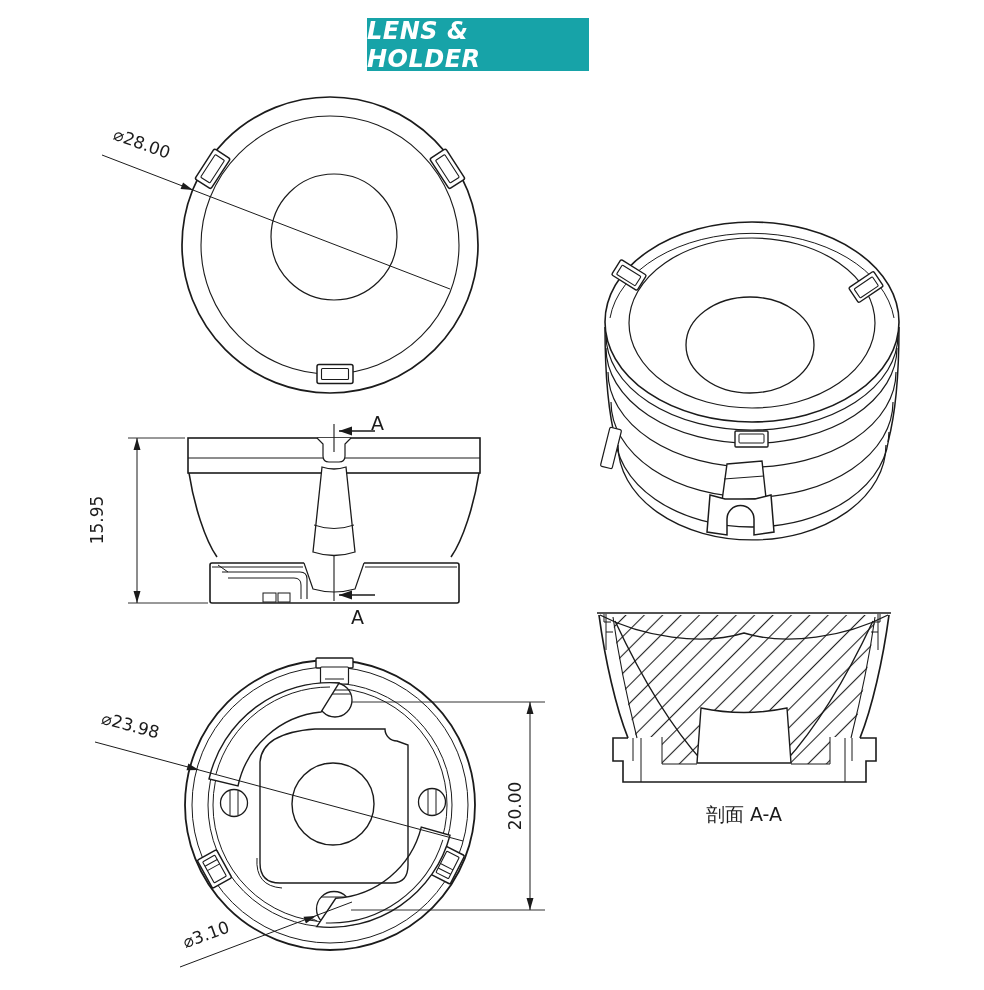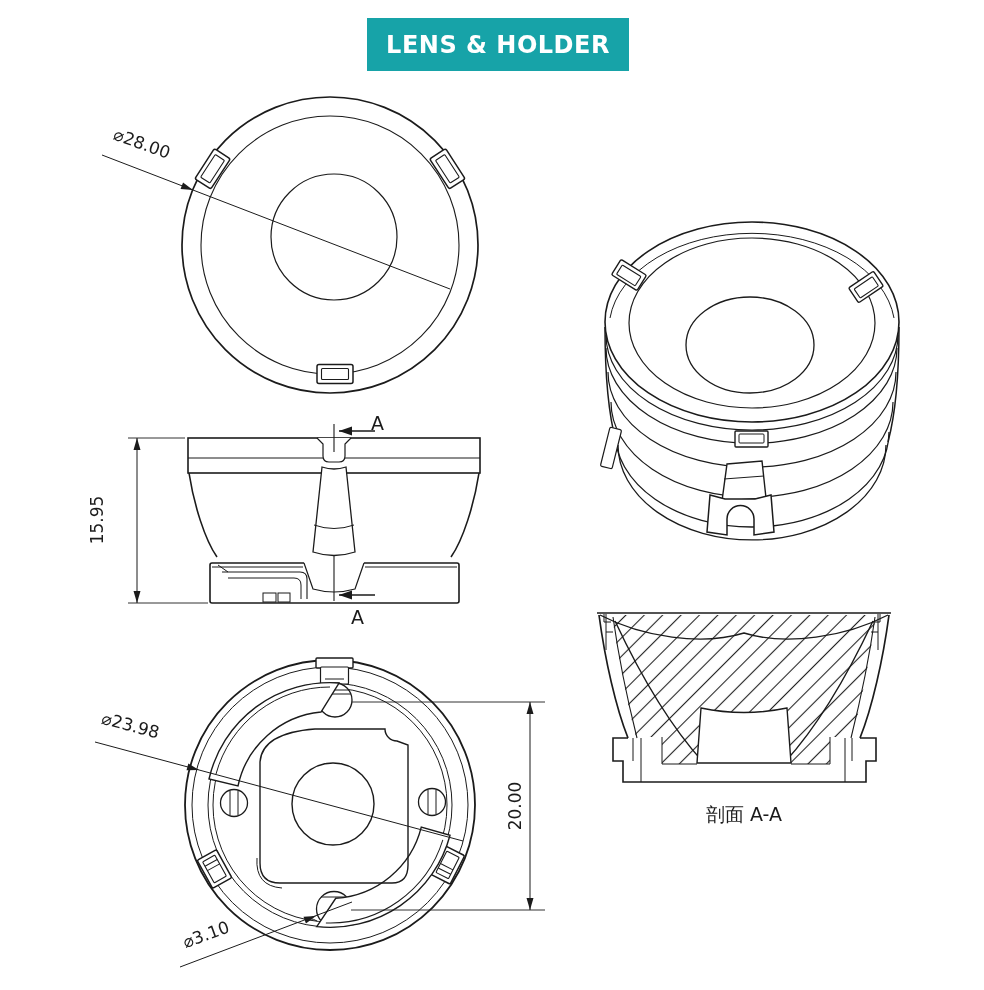--- a/index.html
+++ b/index.html
@@ -1,19 +1,19 @@
 <!DOCTYPE html>
 <html><head>
 <meta charset="utf-8">
 <style>
   html,body{margin:0;padding:0;background:#fff;}
   .canvas{position:relative;width:984px;height:990px;background:#fff;overflow:hidden;
           font-family:"DejaVu Sans","Liberation Sans",sans-serif;}
-  .banner{position:absolute;left:367px;top:18px;width:262px;height:53px;
-          background:#17A3A8;display:flex;align-items:center;justify-content:center;}
+  .banner{position:absolute;left:367px;top:18px;width:222px;height:53px;
+          background:#17A3A8;display:flex;align-items:center;justify-content:center;font-style:italic;}
   .banner span{color:#fff;font-size:24px;font-weight:bold;letter-spacing:.5px;}
   svg{position:absolute;left:0;top:0;}
   svg text{font-family:"DejaVu Sans","Liberation Sans",sans-serif;fill:#1b1b1b;}
   .dim{font-size:17px;}
   .sec{font-size:19px;}
   .cap{font-size:19px;}
 </style>
 </head>
 <body>
 

